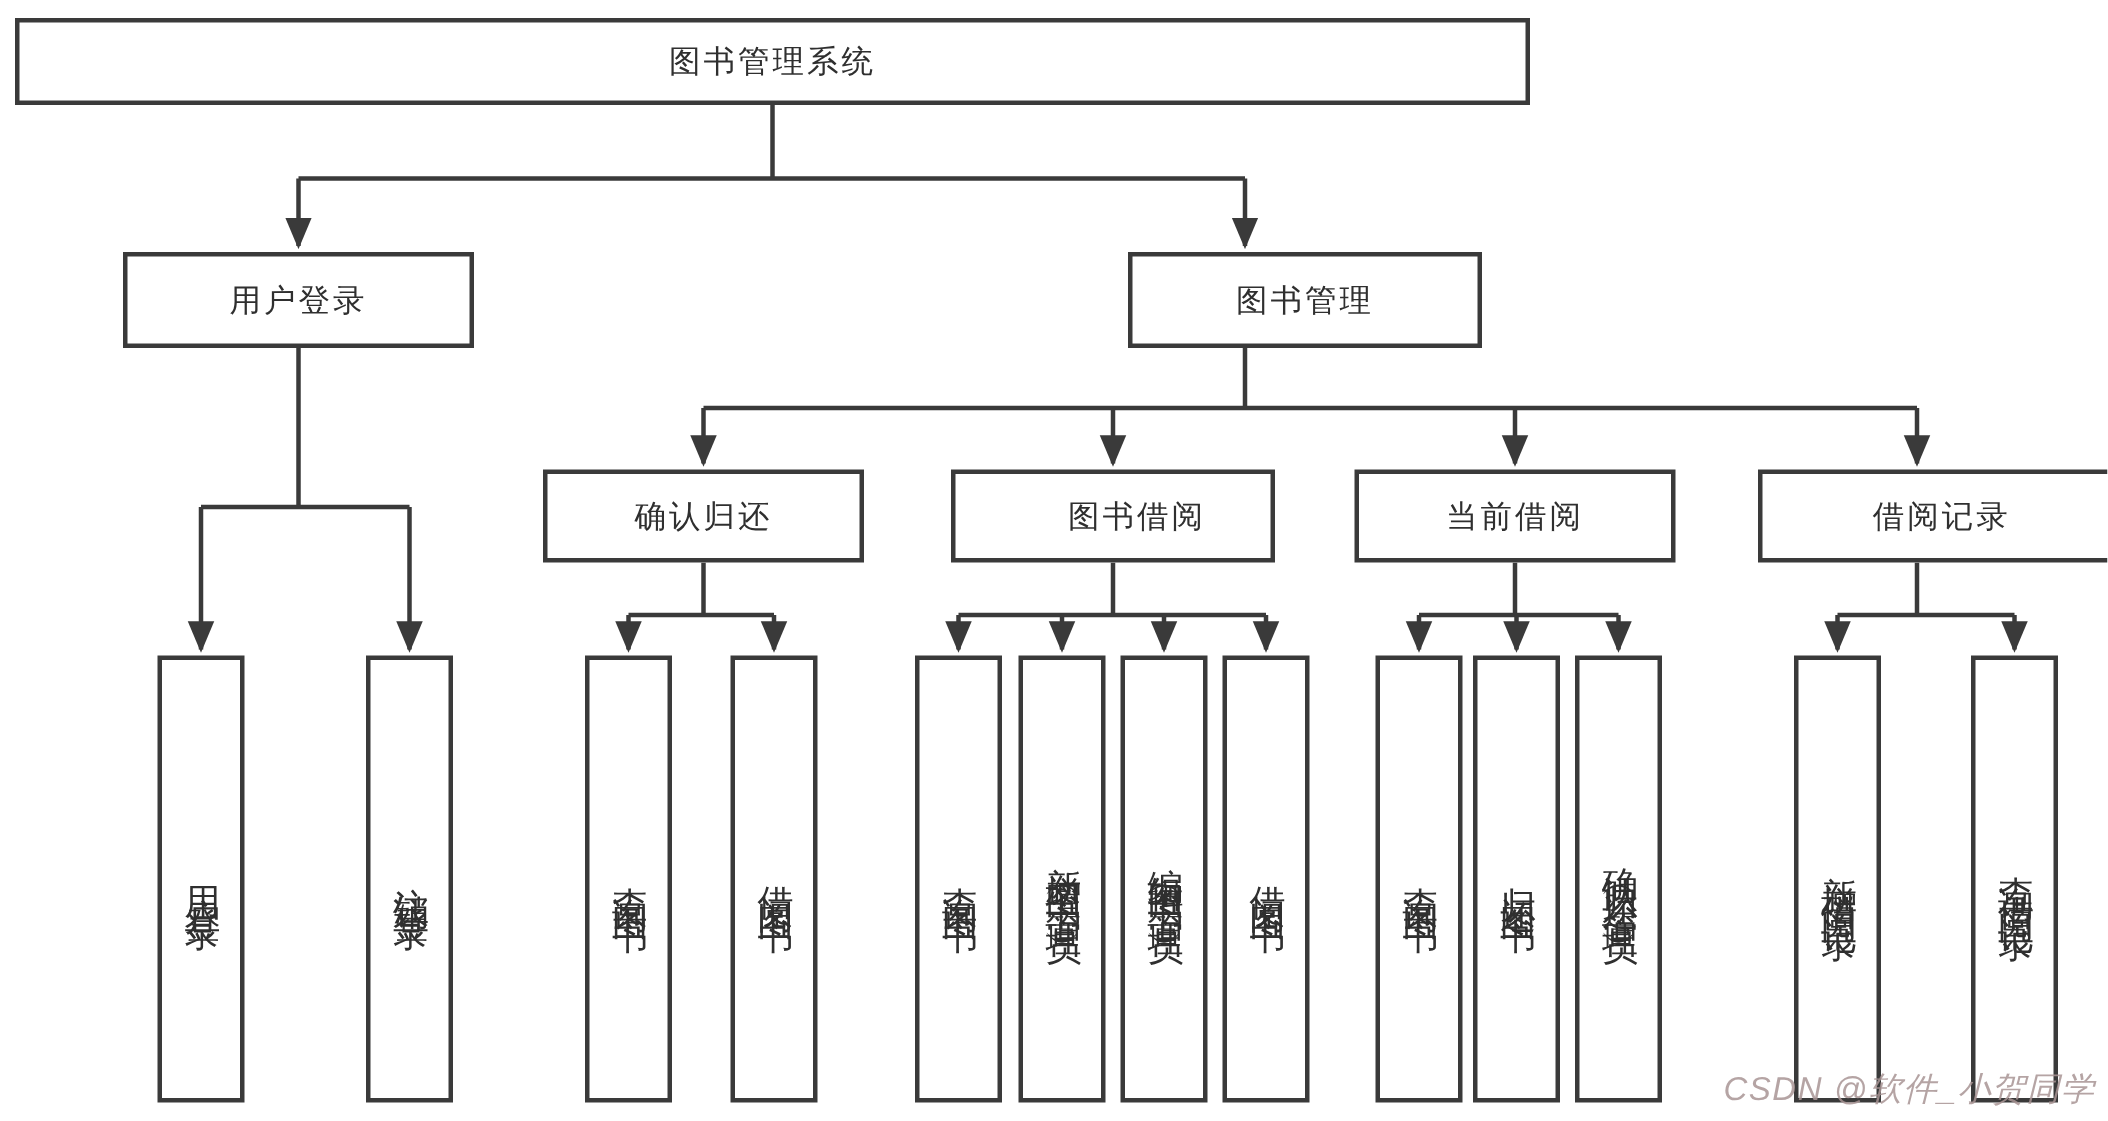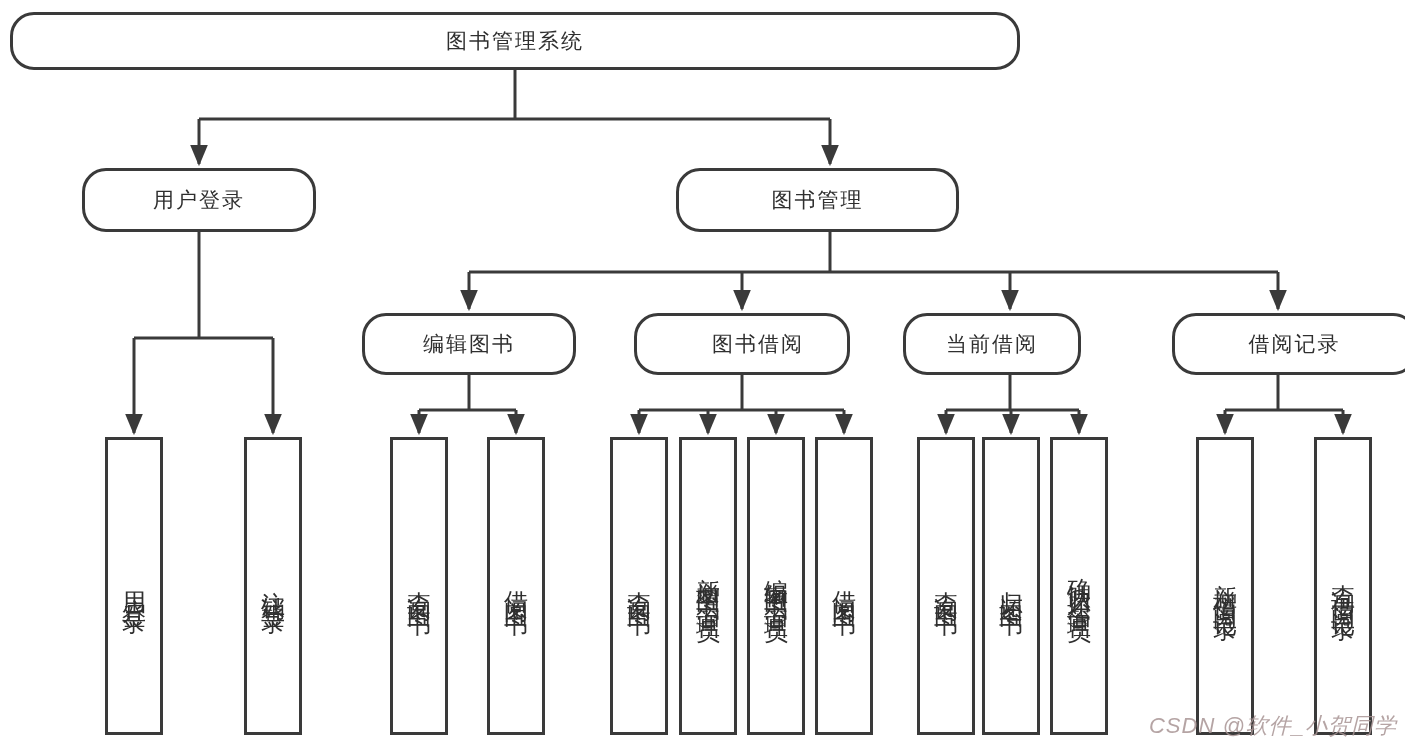--- a/index.html
+++ b/index.html
@@ -29,21 +29,20 @@
     background: #ffffff;
     display: flex;
     align-items: center;
     justify-content: center;
     color: #2f2f2f;
   }
   .hnode {
     font-size: 21px;
     letter-spacing: 2px;
     white-space: nowrap;
-    border-radius: 24px;
   }
   .root-node {
     left: 10px; top: 12px;
     width: 1010px; height: 58px;
   }
   .l2-node { top: 168px; height: 64px; }
   .l3-node { top: 313px; height: 62px; }
   .leaf-node {
     top: 437px;
     width: 58px;
@@ -124,31 +123,31 @@
     </g>
   </svg>
 
   <div class="node hnode root-node">
     <span>图书管理系统</span>
   </div>
 
   <div class="node hnode l2-node" style="left:82px;width:234px;">
     <span>用户登录</span>
   </div>
-  <div class="node hnode l2-node" style="left:676px;width:283px;font-family:Liberation Serif, serif;">
+  <div class="node hnode l2-node" style="left:752px;width:236px;font-family:Liberation Serif, serif;">
     <span>图书管理</span>
   </div>
 
   <div class="node hnode l3-node" style="left:362px;width:214px;">
-    <span>编辑图书</span>
+    <span>确认归还</span>
   </div>
   <div class="node hnode l3-node" style="left:634px;width:216px;padding-left:32px;">
     <span>图书借阅</span>
   </div>
-  <div class="node hnode l3-node" style="left:903px;width:178px;">
+  <div class="node hnode l3-node" style="left:903px;width:214px;">
     <span>当前借阅</span>
   </div>
   <div class="node hnode l3-node" style="left:1172px;width:245px;">
     <span>借阅记录</span>
   </div>
 
   <div class="node leaf-node" style="left:105px;">
     <span class="vtext">用户登录</span>
   </div>
   <div class="node leaf-node" style="left:244px;">

